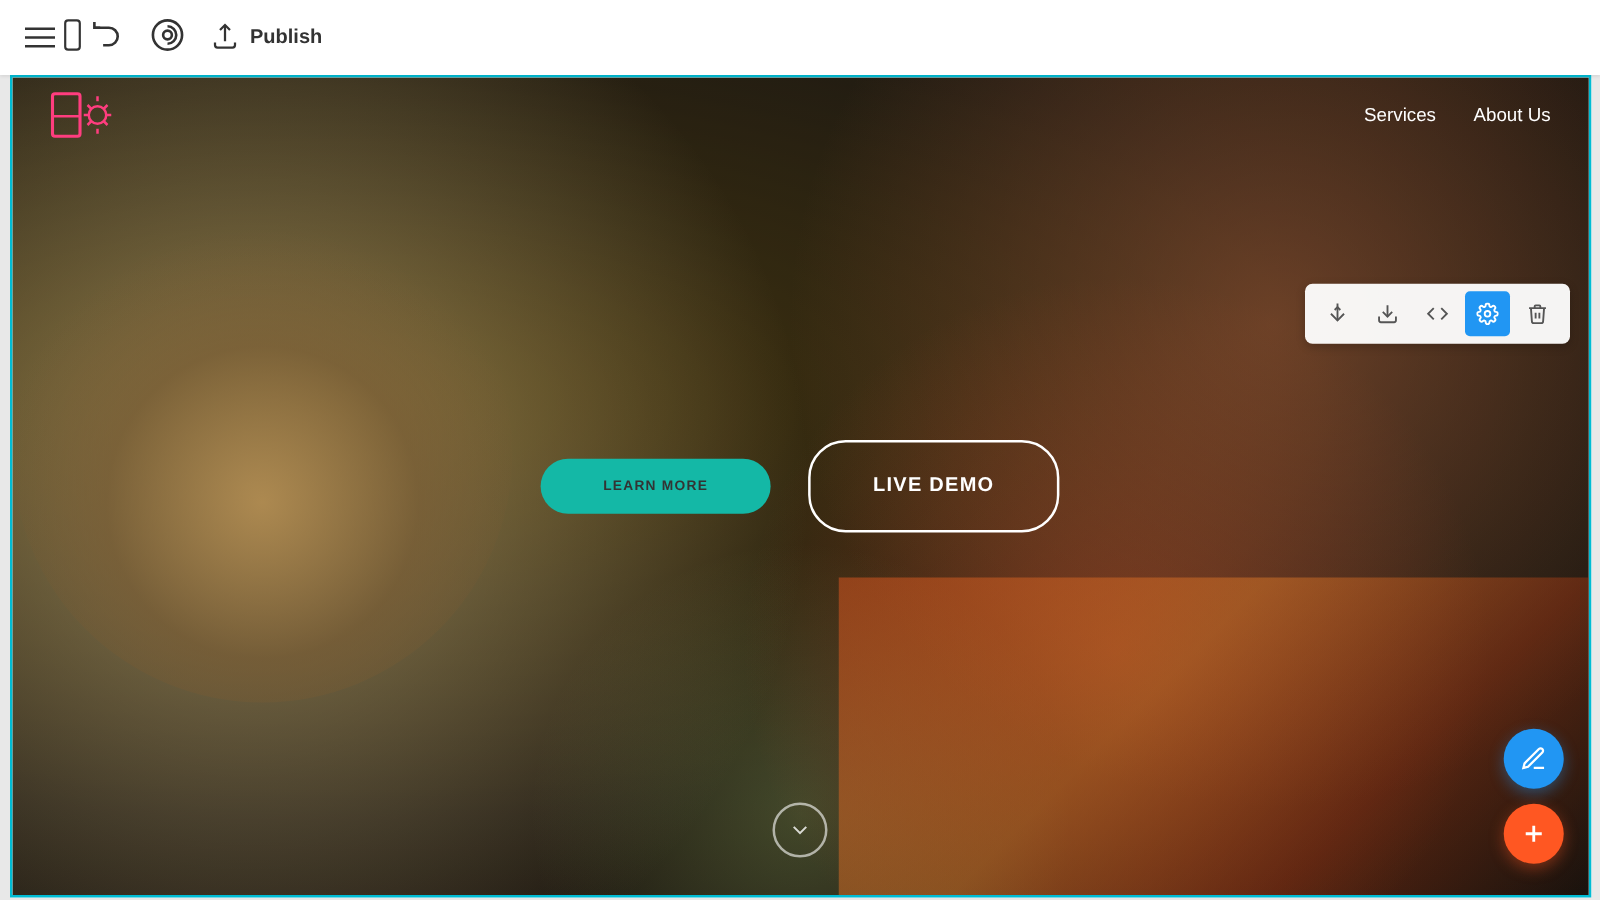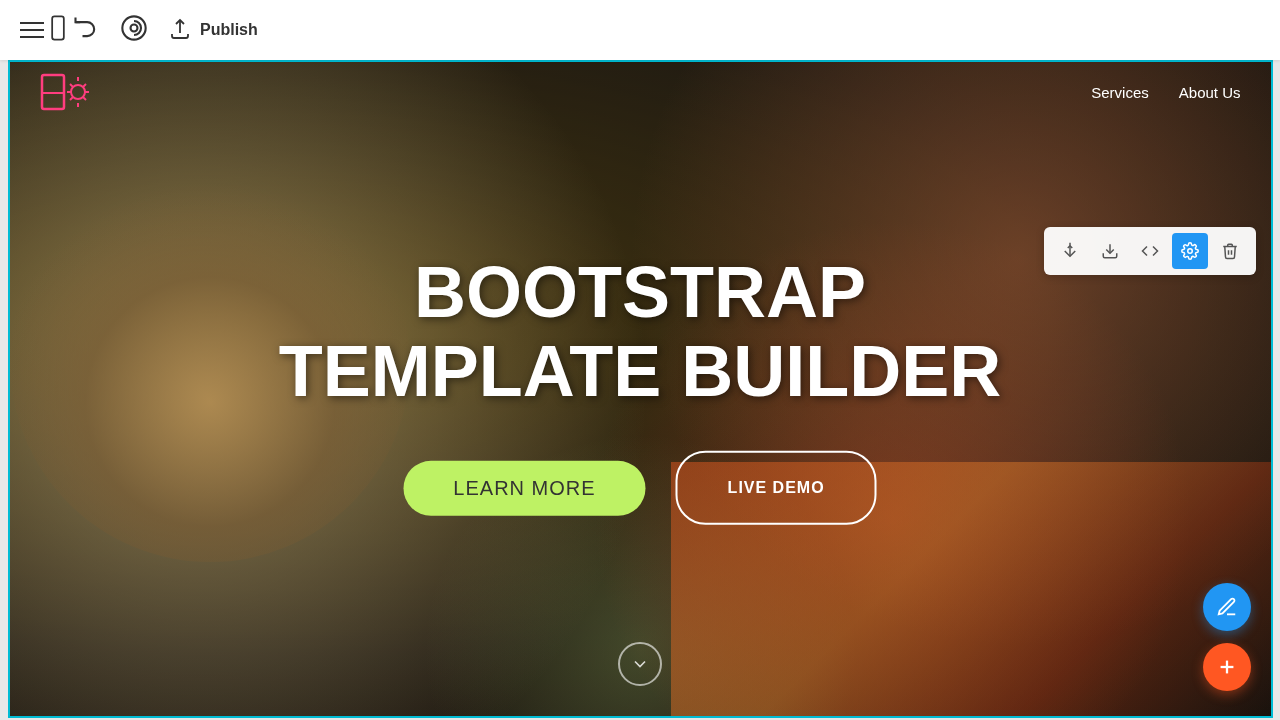--- a/index.html
+++ b/index.html
@@ -153,27 +153,27 @@
       text-shadow: 2px 2px 8px rgba(0,0,0,0.5);
       margin-bottom: 40px;
     }
     .hero-buttons {
       display: flex;
       align-items: center;
       justify-content: center;
       gap: 30px;
     }
     .btn-learn-more {
-      background: #bef264;
+      background: #14b8a6;
       color: #333;
       border: none;
       border-radius: 30px;
       padding: 16px 50px;
-      font-size: 20px;
-      font-weight: 400;
+      font-size: 11px;
+      font-weight: 700;
       letter-spacing: 1px;
       cursor: pointer;
       text-transform: uppercase;
     }
     .btn-live-demo {
       background: transparent;
       color: #fff;
       border: 2px solid #fff;
       border-radius: 30px;
       padding: 26px 50px;
@@ -358,24 +358,20 @@
         </svg>
       </div>
 
       <div class="site-nav-links">
         <a href="#">Services</a>
         <a href="#">About Us</a>
       </div>
     </nav>
 
     <div class="hero-content">
-      <h1 class="hero-title">
-        <span>BOOTSTRAP</span><br>
-        <span>TEMPLATE BUILDER</span>
-      </h1>
       <div class="hero-buttons">
         <button class="btn-learn-more">LEARN MORE</button>
         <button class="btn-live-demo">LIVE DEMO</button>
       </div>
     </div>
 
     <div class="scroll-down">
       <svg viewBox="0 0 24 24" stroke-width="2">
         <polyline points="6 9 12 15 18 9"></polyline>
       </svg>

